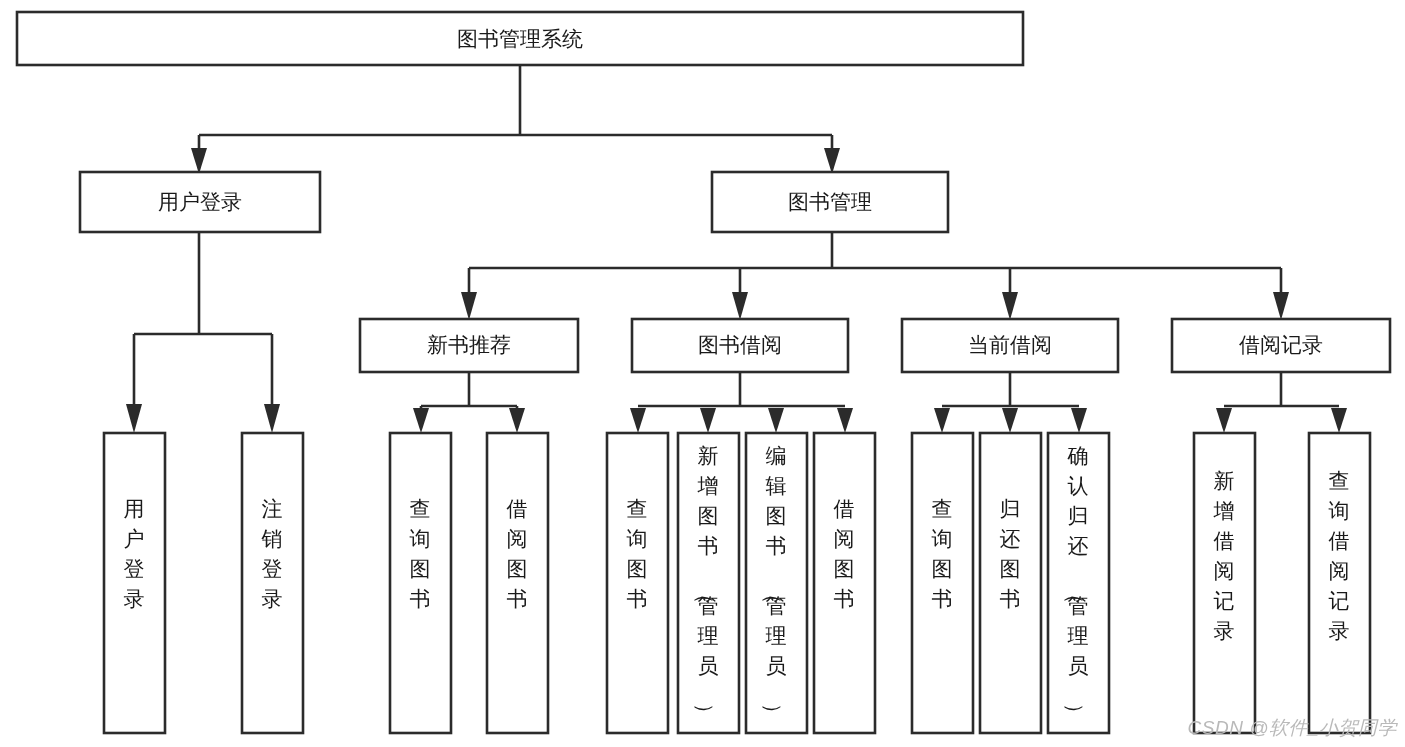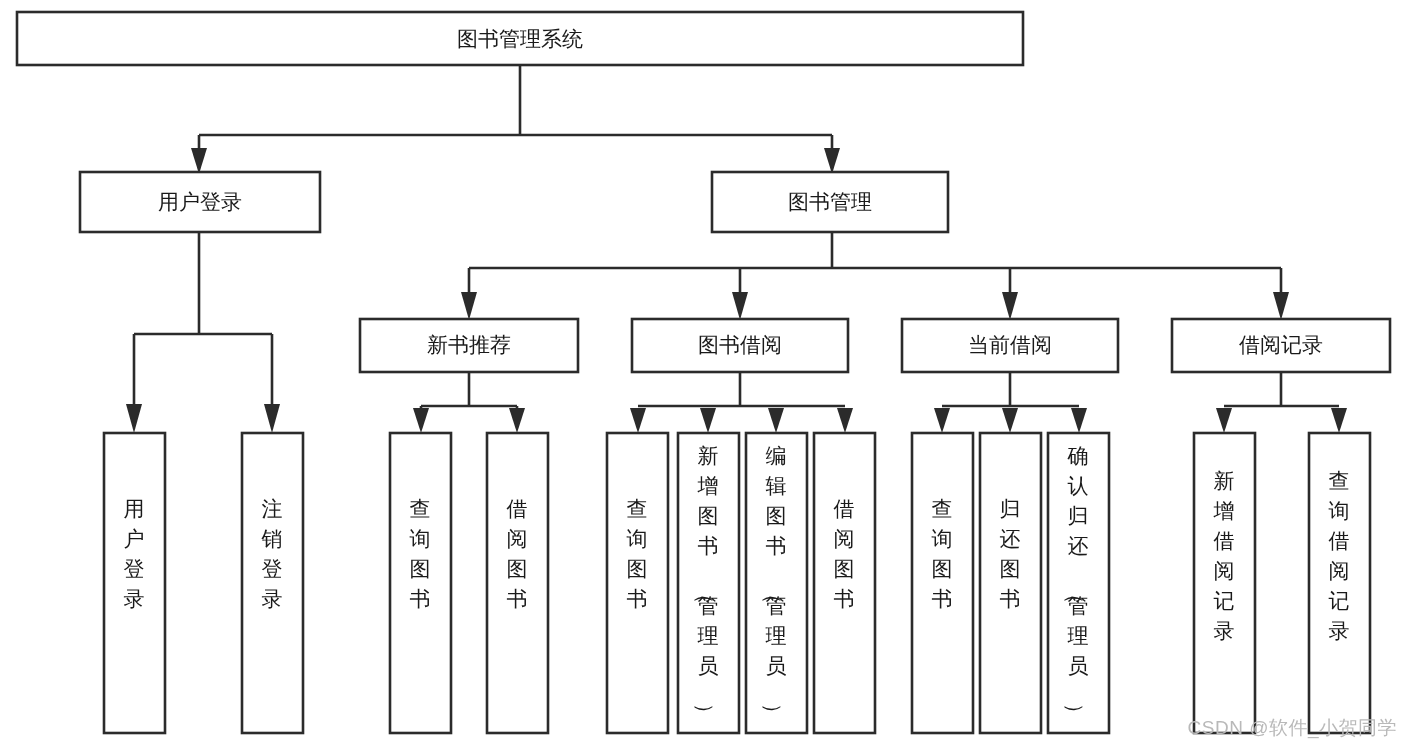--- a/index.html
+++ b/index.html
@@ -56,20 +56,21 @@
   }
   .watermark {
     position: absolute;
     right: 8px;
     bottom: 6px;
     font-family: "Liberation Sans", "DejaVu Sans", sans-serif;
     font-size: 19px;
     color: #b9b9b9;
     white-space: nowrap;
     letter-spacing: 0.5px;
+    font-style: italic;
   }
 </style>
 </head>
 <body>
 
 <div id="diagram-root">
 
   <svg id="flow-svg" viewBox="0 0 1405 747">
 
     <g>

